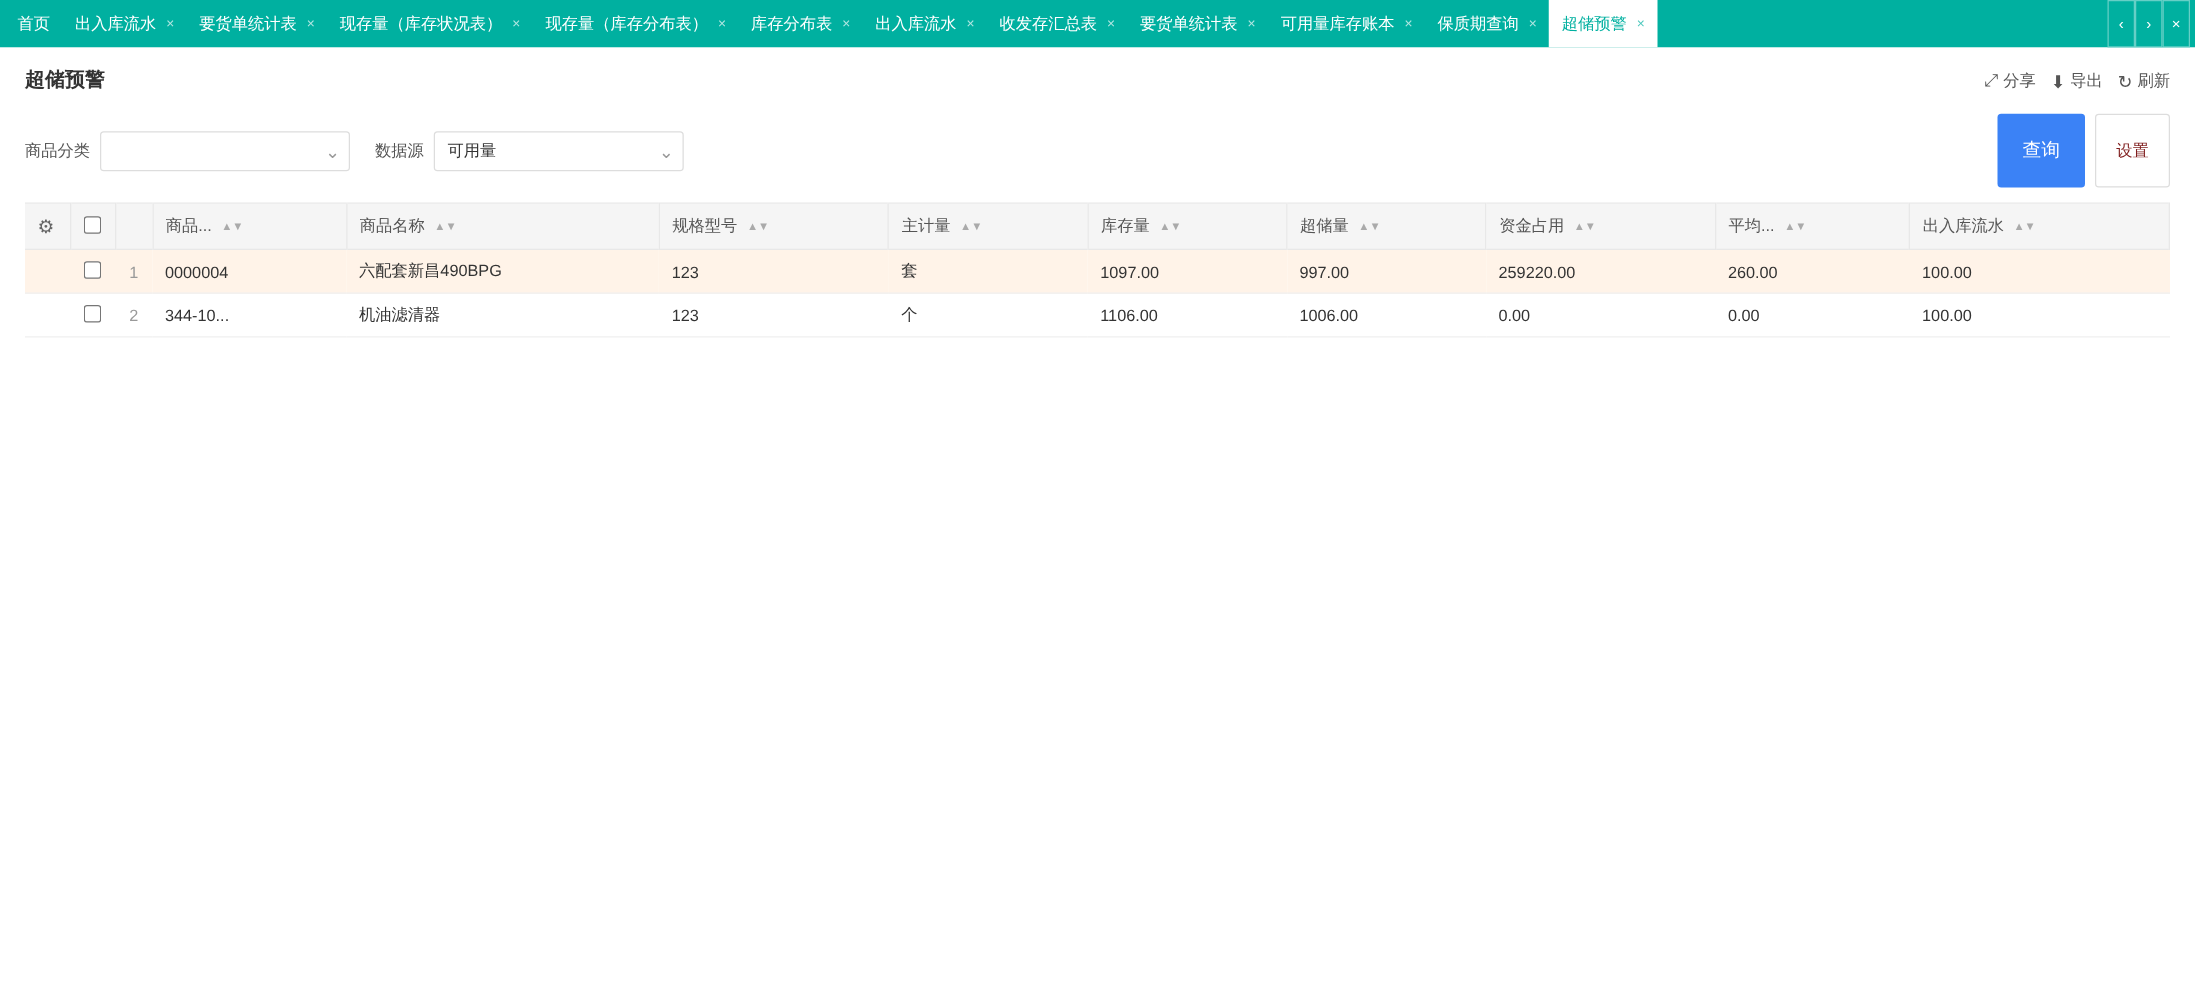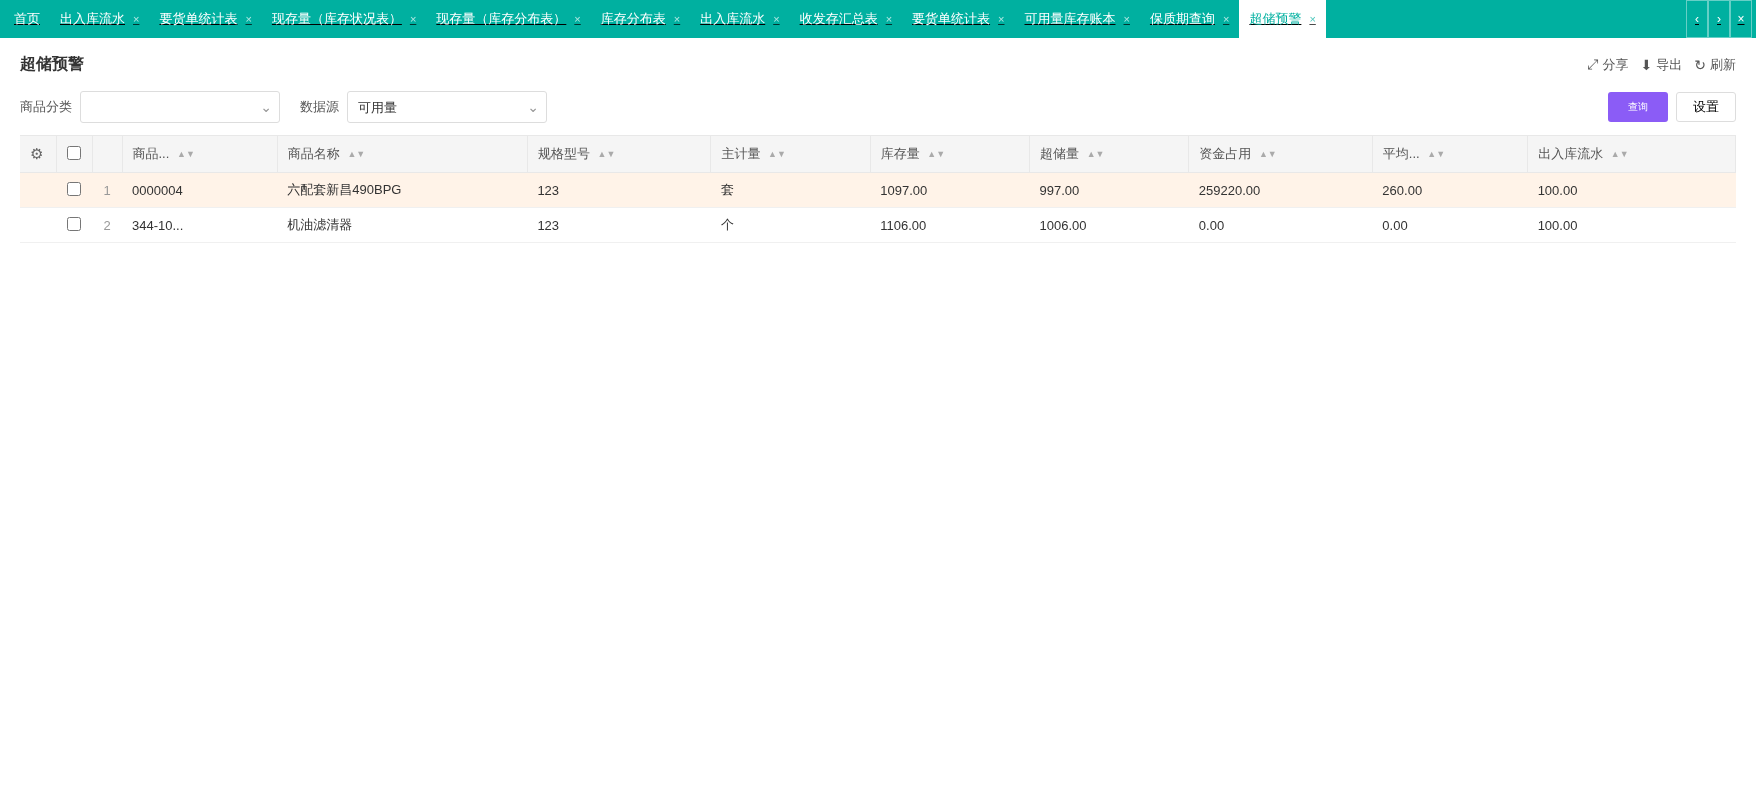--- a/index.html
+++ b/index.html
@@ -7,21 +7,20 @@
 
     
     .topbar {
       background: #00b0a0;
       display: flex;
       align-items: center;
       height: 38px;
       padding: 0 4px;
       overflow: hidden;
       gap: 0;
-      text-decoration: underline;
     }
     .topbar-item {
       color: #fff;
       padding: 0 10px;
       height: 38px;
       display: flex;
       align-items: center;
       white-space: nowrap;
       cursor: pointer;
       font-size: 13px;
@@ -129,31 +128,31 @@
       pointer-events: none;
       color: #999;
       font-size: 14px;
     }
     .filter-actions {
       margin-left: auto;
       display: flex;
       gap: 8px;
     }
     .btn-query {
-      background: #8b5cf6;
+      background: #3b82f6;
       color: #fff;
       border: none;
       border-radius: 3px;
-      padding: 6px 20px;
-      cursor: pointer;
-      font-size: 10px;
+      padding: 20px 20px;
+      cursor: pointer;
+      font-size: 15px;
     }
     .btn-settings {
       background: #fff;
-      color: #000000;
+      color: #7f1d1d;
       border: 1px solid #ddd;
       border-radius: 3px;
       padding: 5px 16px;
       cursor: pointer;
       font-size: 13px;
     }
 
     
     .data-table {
       width: 100%;

